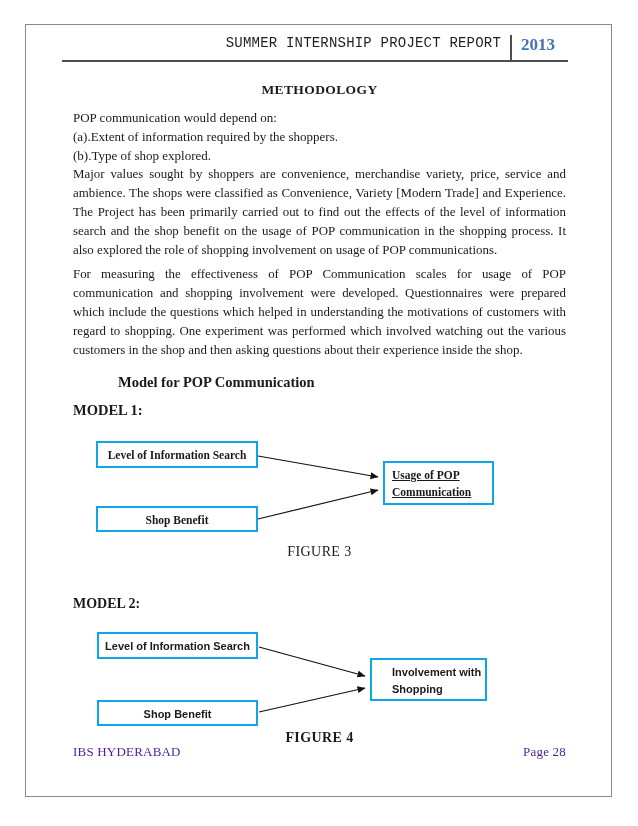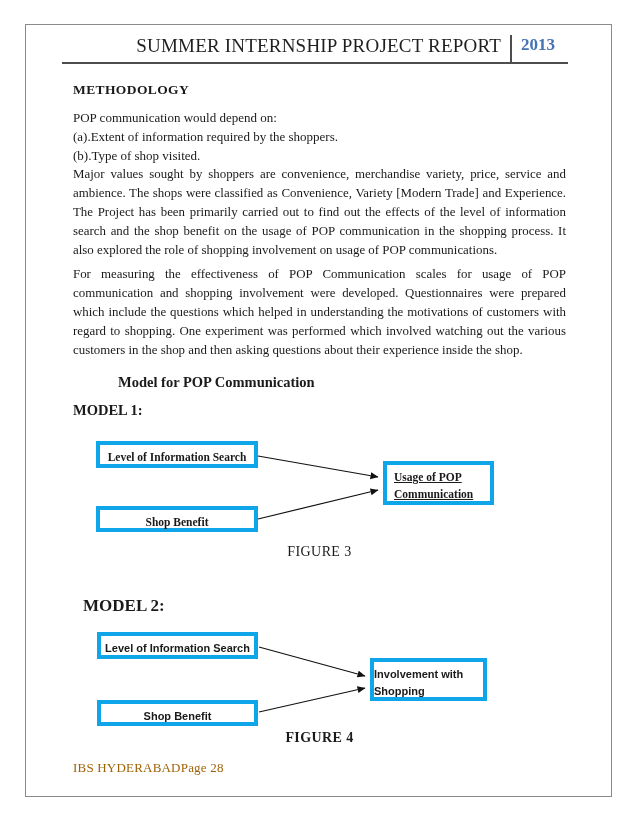--- a/index.html
+++ b/index.html
@@ -16,32 +16,32 @@
     border:1px solid #8a8a8a;
     box-sizing:border-box;
   }
   
   .header{
     position:absolute;left:62px;top:35px;width:506px;
     display:flex;justify-content:flex-end;align-items:stretch;
     border-bottom:2px solid #4d4d4d;
   }
   .header-title{
-    font-size:19px;color:#1f1f1f;letter-spacing:0.2px;
-    padding:0 9px 5px 0;white-space:nowrap;
+    font-size:14px;color:#1f1f1f;letter-spacing:0.2px;
+    padding:0 9px 5px 0;white-space:nowrap;font-family:Liberation Mono, monospace;
   }
   .header-divider{width:2px;background:#4d4d4d;}
   .header-year{
     font-size:17px;font-weight:bold;color:#4472b4;
     padding:0 13px 5px 9px;
   }
   
   .section-title{
     position:absolute;left:73px;top:82px;width:493px;
-    font-weight:bold;font-size:13.5px;letter-spacing:0.4px;
+    text-align:center;font-weight:bold;font-size:13.5px;letter-spacing:0.4px;
   }
   
   .intro{
     position:absolute;left:73px;top:108px;width:493px;
     font-size:13px;line-height:19px;
   }
   .para1{
     position:absolute;left:73px;top:165px;width:493px;
     font-size:12.9px;line-height:19px;text-align:justify;
   }
@@ -52,72 +52,72 @@
   
   .model-section-heading{
     position:absolute;left:73px;top:374px;
     font-size:14.5px;font-weight:bold;margin-left:45px;
   }
   .model1-heading{
     position:absolute;left:73px;top:402px;
     font-size:14.5px;font-weight:bold;
   }
   .model2-heading{
-    position:absolute;left:83px;top:596px;
-    font-size:17px;font-weight:bold;
+    position:absolute;left:73px;top:596px;
+    font-size:14px;font-weight:bold;
   }
   
   .dbox{
-    position:absolute;border:4px solid #0ea5e9;background:#ffffff;
+    position:absolute;border:2px solid #0ea5e9;background:#ffffff;
     box-sizing:border-box;white-space:nowrap;
   }
   .m1{font-family:"Liberation Serif", serif;font-weight:bold;font-size:11.5px;}
   .m2{font-family:"Liberation Sans", sans-serif;font-weight:bold;font-size:11px;}
   .m1-a{left:96px;top:441px;width:162px;height:27px;line-height:25px;text-align:center;}
   .m1-c{left:383px;top:461px;width:111px;height:44px;padding:4px 0 0 7px;line-height:17px;text-decoration:underline;}
   .m1-b{left:96px;top:506px;width:162px;height:26px;line-height:24px;text-align:center;}
   .m2-a{left:97px;top:632px;width:161px;height:27px;line-height:25px;text-align:center;}
-  .m2-c{left:370px;top:658px;width:117px;height:43px;padding:4px 0 0 0;line-height:17px;}
+  .m2-c{left:370px;top:658px;width:117px;height:43px;padding:4px 0 0 20px;line-height:17px;}
   .m2-b{left:97px;top:700px;width:161px;height:26px;line-height:24px;text-align:center;}
   .fig-caption{
     position:absolute;left:73px;width:493px;text-align:center;
     font-size:14px;letter-spacing:0.4px;color:#1a1a1a;
   }
   .fig3{top:544px;}
   .fig4{top:730px;font-weight:bold;}
   
   .arrows{
     position:absolute;left:0;top:0;width:638px;height:826px;
     pointer-events:none;
   }
   
   .footer{
-    position:absolute;left:73px;top:760px;width:493px;
-    display:flex;justify-content:flex-start;
-    font-size:13px;color:#a16207;letter-spacing:0.2px;
+    position:absolute;left:73px;top:744px;width:493px;
+    display:flex;justify-content:space-between;
+    font-size:13px;color:#4c1d95;letter-spacing:0.2px;
   }
 </style>
 </head>
 <body>
 
 <div class="canvas">
   <div class="page-border"></div>
 
   <div class="header">
     <span class="header-title">SUMMER INTERNSHIP PROJECT REPORT</span>
     <span class="header-divider"></span>
     <span class="header-year">2013</span>
   </div>
 
   <div class="section-title">METHODOLOGY</div>
 
   <div class="intro">
     <div>POP communication would depend on:</div>
     <div>(a).Extent of information required by the shoppers.</div>
-    <div>(b).Type of shop visited.</div>
+    <div>(b).Type of shop explored.</div>
   </div>
 
   <div class="para1">Major values sought by shoppers are convenience, merchandise variety, price, service and ambience. The shops were classified as Convenience, Variety [Modern Trade] and Experience. The Project has been primarily carried out to find out the effects of the level of information search and the shop benefit on the usage of POP communication in the shopping process. It also explored the role of shopping involvement on usage of POP communications.</div>
   <div class="para2">For measuring the effectiveness of POP Communication scales for usage of POP communication and shopping involvement were developed. Questionnaires were prepared which include the questions which helped in understanding the motivations of customers with regard to shopping. One experiment was performed which involved watching out the various customers in the shop and then asking questions about their experience inside the shop.</div>
 
   <div class="model-section-heading">Model for POP Communication</div>
   <div class="model1-heading">MODEL 1:</div>
 
   <div class="dbox m1 m1-a">Level of Information Search</div>
   <div class="dbox m1 m1-c">

